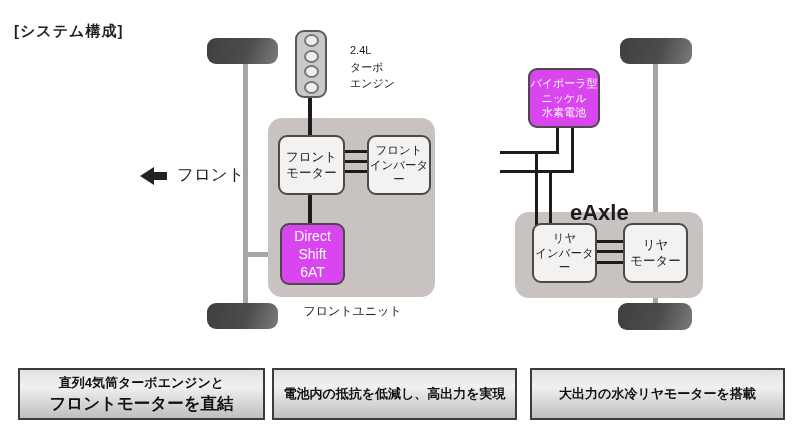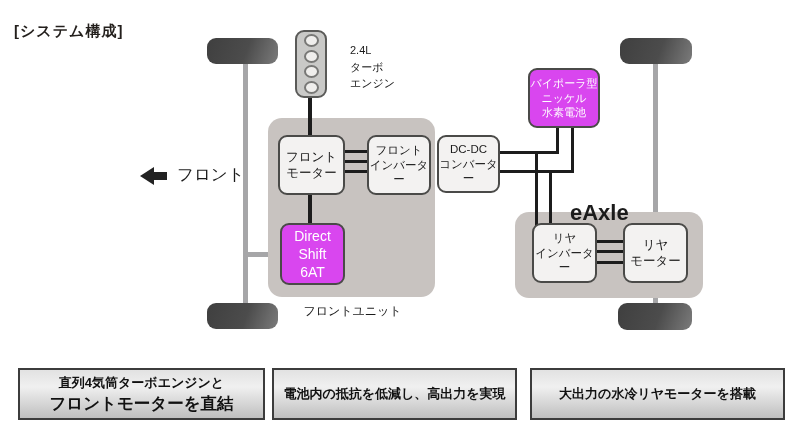--- a/index.html
+++ b/index.html
@@ -90,22 +90,20 @@
     <div class="cyl"></div>
   </div>
   <div class="diagram-label engine-label">2.4L
 ターボ
 エンジン</div>
 
   <div class="cbox light" style="left:278px; top:135px; width:67px; height:60px;">フロント
 モーター</div>
   <div class="cbox light" style="left:367px; top:135px; width:64px; height:60px; font-size:11.5px;">フロント
 インバーター</div>
-  <div class="cbox light" style="left:437px; top:135px; width:63px; height:58px; font-size:11.5px;">DC-DC
-コンバーター</div>
   <div class="cbox dark" style="left:280px; top:223px; width:65px; height:62px; font-size:14px; line-height:1.3;">Direct
 Shift
 6AT</div>
   <div class="cbox dark" style="left:528px; top:68px; width:72px; height:60px; font-size:11px; line-height:1.35;">バイポーラ型
 ニッケル
 水素電池</div>
   <div class="cbox light" style="left:532px; top:223px; width:65px; height:60px; font-size:11.5px;">リヤ
 インバーター</div>
   <div class="cbox light" style="left:623px; top:223px; width:65px; height:60px;">リヤ
 モーター</div>

